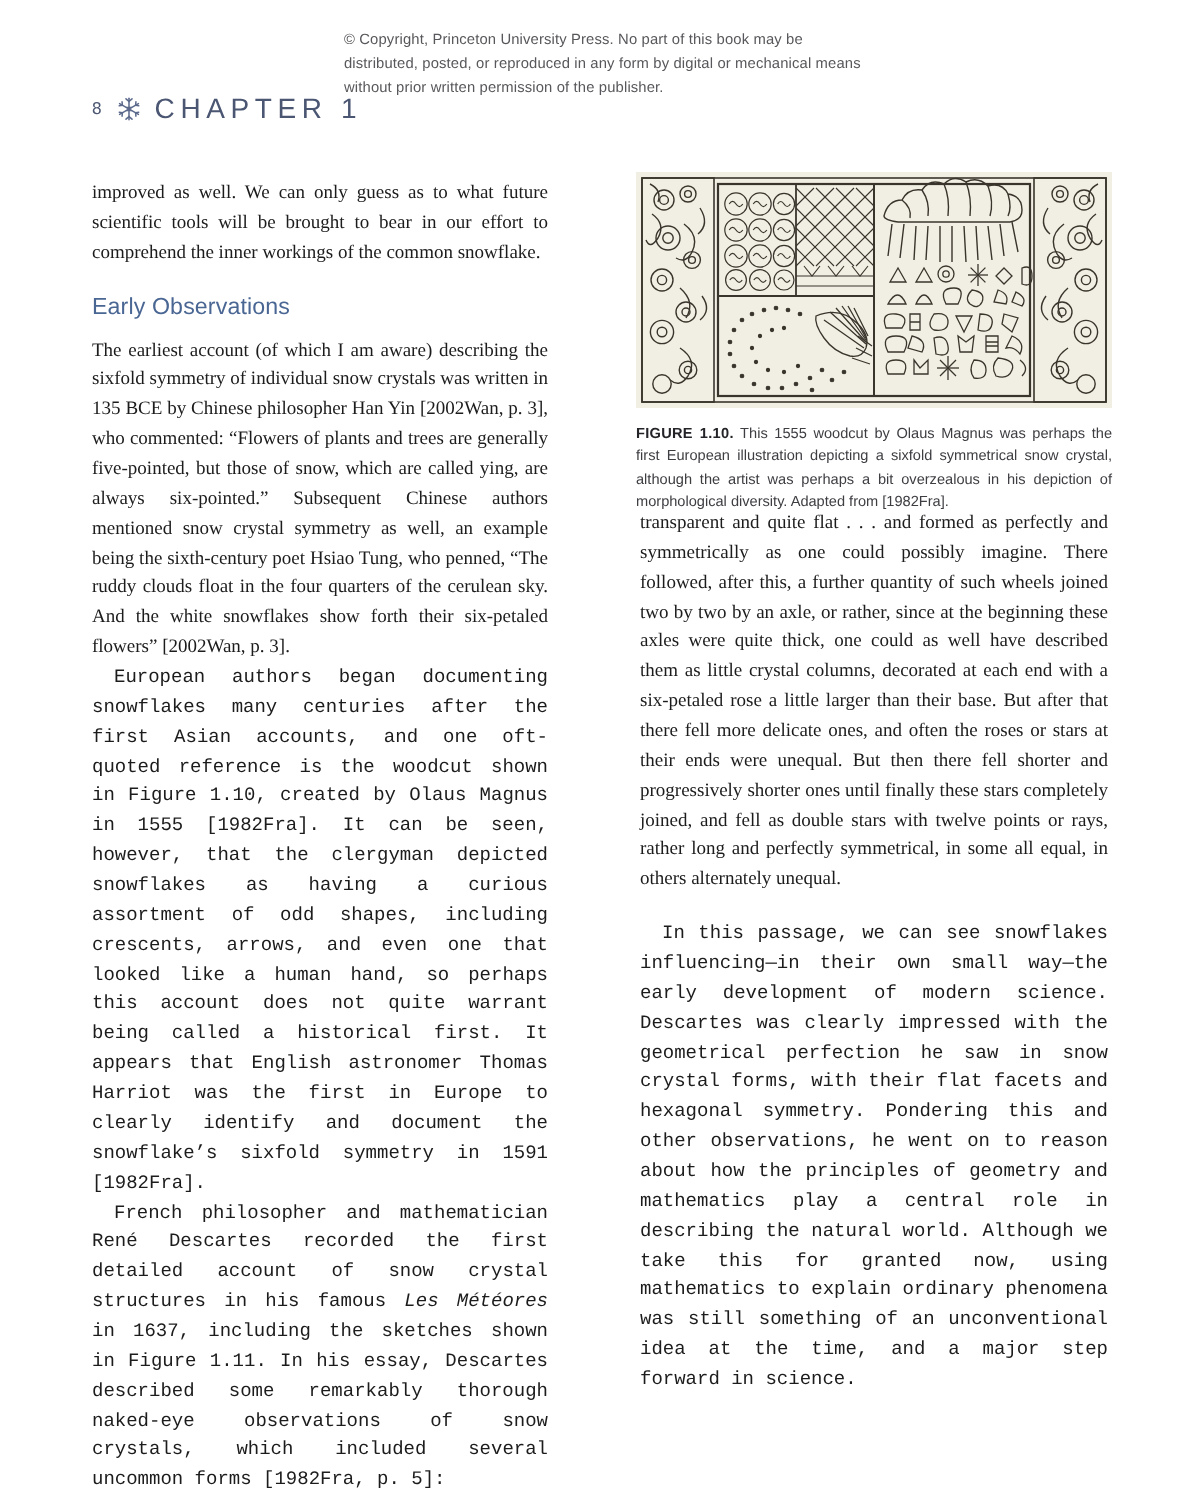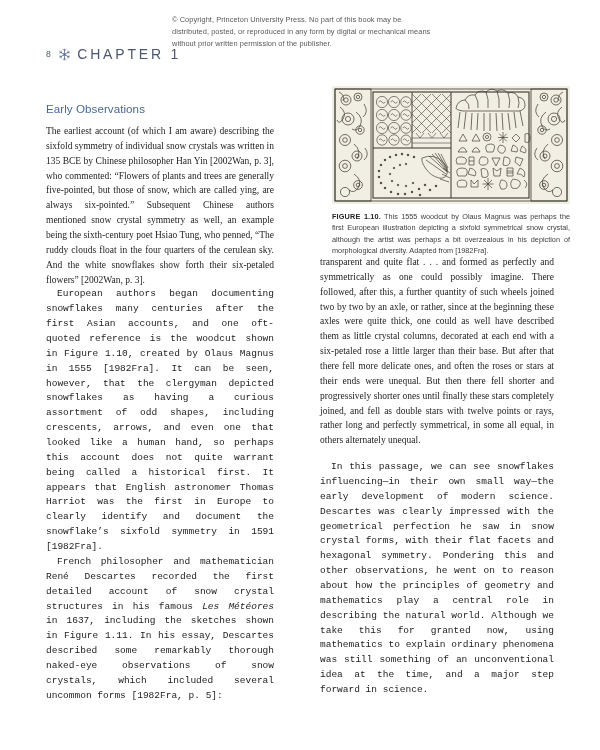--- a/index.html
+++ b/index.html
@@ -102,21 +102,21 @@
     padding: 10px 0 0 18px;
     font-size: 9px;
     line-height: 1.60;
     text-align: justify;
     color: #222;
   }
 
   
   .figure {
     position: absolute;
-    left: 332px;
+    left: 318px;
     top: 86px;
     width: 238px;
   }
   .woodcut {
     width: 238px;
     height: 118px;
     background: #f1eee4;
     display: block;
   }
   .figcaption {
@@ -181,20 +181,21 @@
         <line x1="9.7" y1="10.7" x2="14.3" y2="10.7"></line>
         <line x1="9.7" y1="13.3" x2="14.3" y2="13.3"></line>
       </g>
     </svg>
   </span>
   <span class="chapter">CHAPTER 1</span>
 </div>
 
 <div class="col-left">
 
+  <p class="body">improved as well. We can only guess as to what future scientific tools will be brought to bear in our effort to comprehend the inner workings of the common snowflake.</p>
 
   <h2 class="section">Early Observations</h2>
 
   <p class="body">The earliest account (of which I am aware) describing the sixfold symmetry of individual snow crystals was written in 135 BCE by Chinese philosopher Han Yin [2002Wan, p. 3], who commented: “Flowers of plants and trees are generally five-pointed, but those of snow, which are called ying, are always six-pointed.” Subsequent Chinese authors mentioned snow crystal symmetry as well, an example being the sixth-century poet Hsiao Tung, who penned, “The ruddy clouds float in the four quarters of the cerulean sky. And the white snowflakes show forth their six-petaled flowers” [2002Wan, p. 3].</p>
 
   <p class="body indent">European authors began documenting snowflakes many centuries after the first Asian accounts, and one oft-quoted reference is the woodcut shown in Figure 1.10, created by Olaus Magnus in 1555 [1982Fra]. It can be seen, however, that the clergyman depicted snowflakes as having a curious assortment of odd shapes, including crescents, arrows, and even one that looked like a human hand, so perhaps this account does not quite warrant being called a historical first. It appears that English astronomer Thomas Harriot was the first in Europe to clearly identify and document the snowflake’s sixfold symmetry in 1591 [1982Fra].</p>
 
   <p class="body indent"><span>French philosopher and mathematician René Descartes recorded the first detailed account of snow crystal structures in his famous </span><em>Les Météores</em><span> in 1637, including the sketches shown in Figure 1.11. In his essay, Descartes described some remarkably thorough naked-eye observations of snow crystals, which included several uncommon forms [1982Fra, p. 5]:</span></p>
 
 </div>

